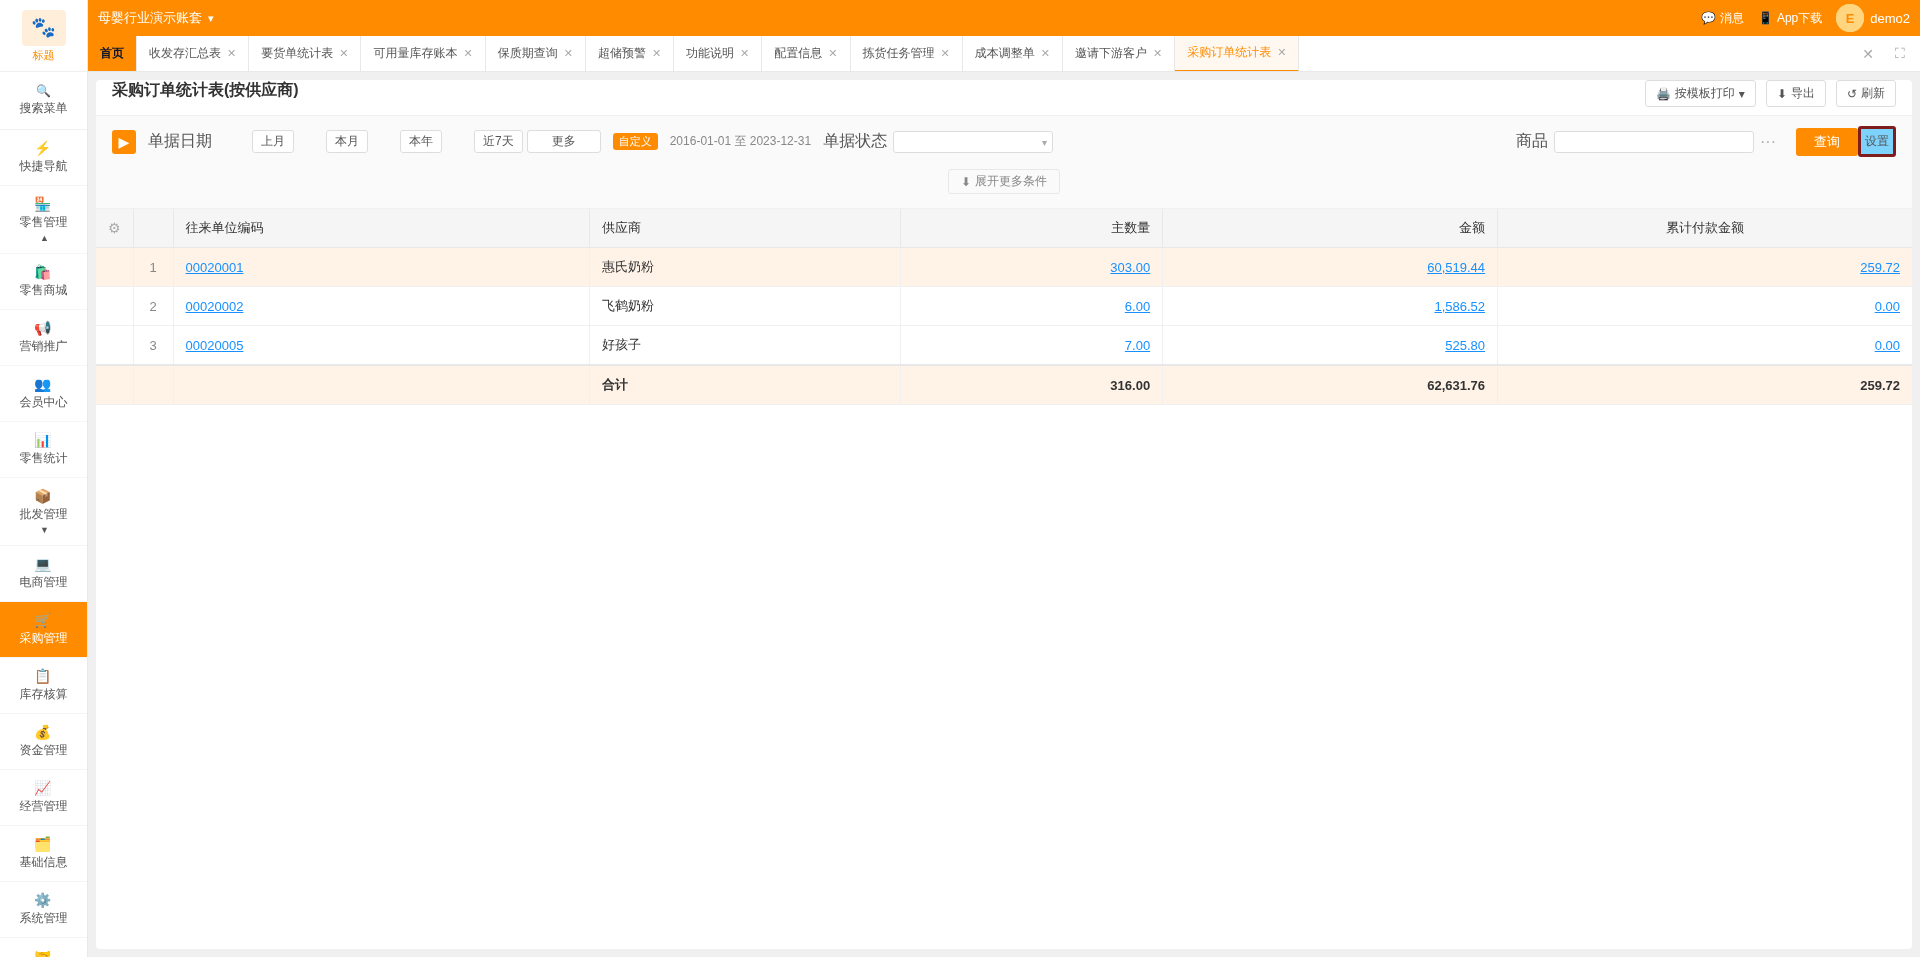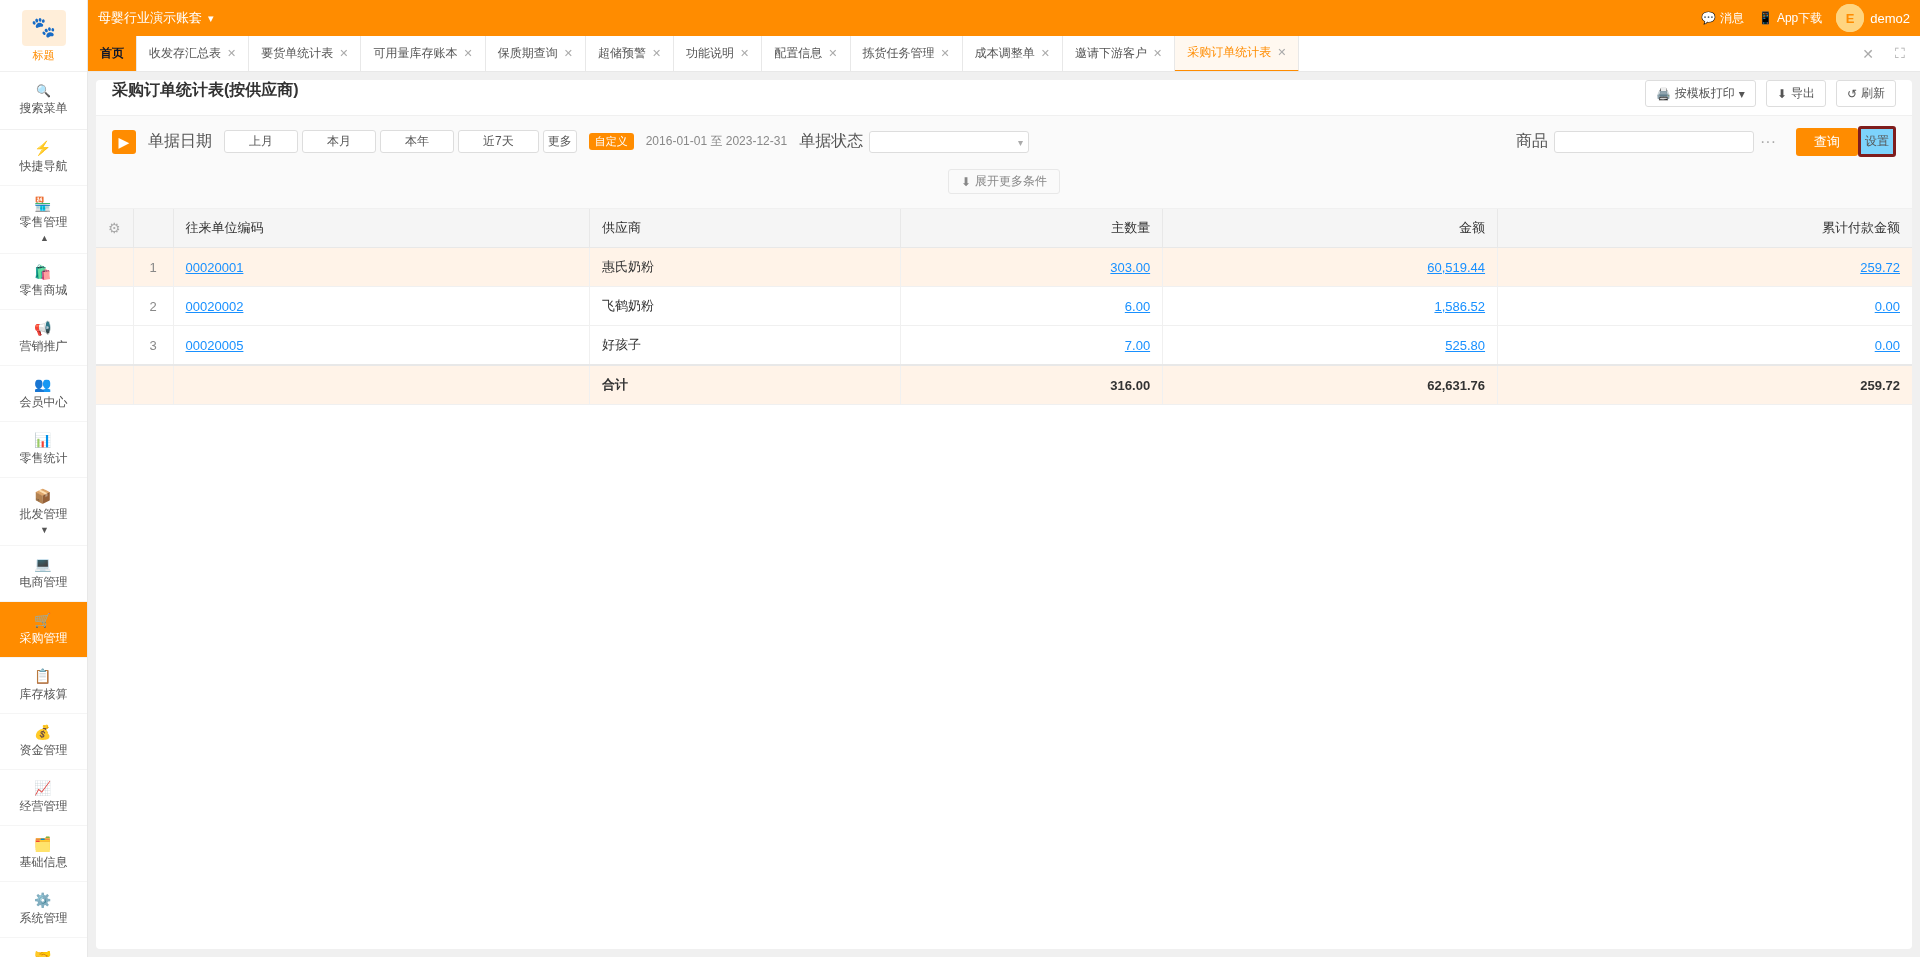--- a/index.html
+++ b/index.html
@@ -285,30 +285,31 @@
       align-items: center;
       justify-content: center;
     }
     .filter-label { color: #555; font-size: 16px; white-space: nowrap; }
     .date-quick-btns {
       display: flex;
       align-items: center;
       gap: 4px;
     }
     .date-quick-btn {
+      padding: 2px 8px;
+      border: 1px solid #ddd;
+      border-radius: 3px;
+      background: #fff;
+      cursor: pointer;
+      font-size: 12px;
+      color: #555;
+      margin-left: 28px;
+    }
+    .date-more-btn {
       padding: 2px 24px;
-      border: 1px solid #ddd;
-      border-radius: 3px;
-      background: #fff;
-      cursor: pointer;
-      font-size: 12px;
-      color: #555;
-    }
-    .date-more-btn {
-      padding: 2px 4px;
       border: 1px solid #ddd;
       border-radius: 3px;
       background: #fff;
       cursor: pointer;
       font-size: 12px;
       color: #555;
     }
     .date-custom-tag {
       background: #ff8c00;
       color: #fff;
@@ -700,21 +701,21 @@
           <thead>
             <tr>
               <th class="th-settings">
                 <span class="icon-settings">⚙</span>
               </th>
               <th class="col-num"></th>
               <th>往来单位编码</th>
               <th>供应商</th>
               <th style="text-align:right">主数量</th>
               <th style="text-align:right">金额</th>
-              <th style="text-align:right">累计付款金额</th>
+              <th style="text-align:center">累计付款金额</th>
             </tr>
           </thead>
           <tbody>
             <tr class="row-highlight">
               <td></td>
               <td class="col-num">1</td>
               <td>
                 <span class="link-text">00020001</span>
               </td>
               <td>惠氏奶粉</td>

